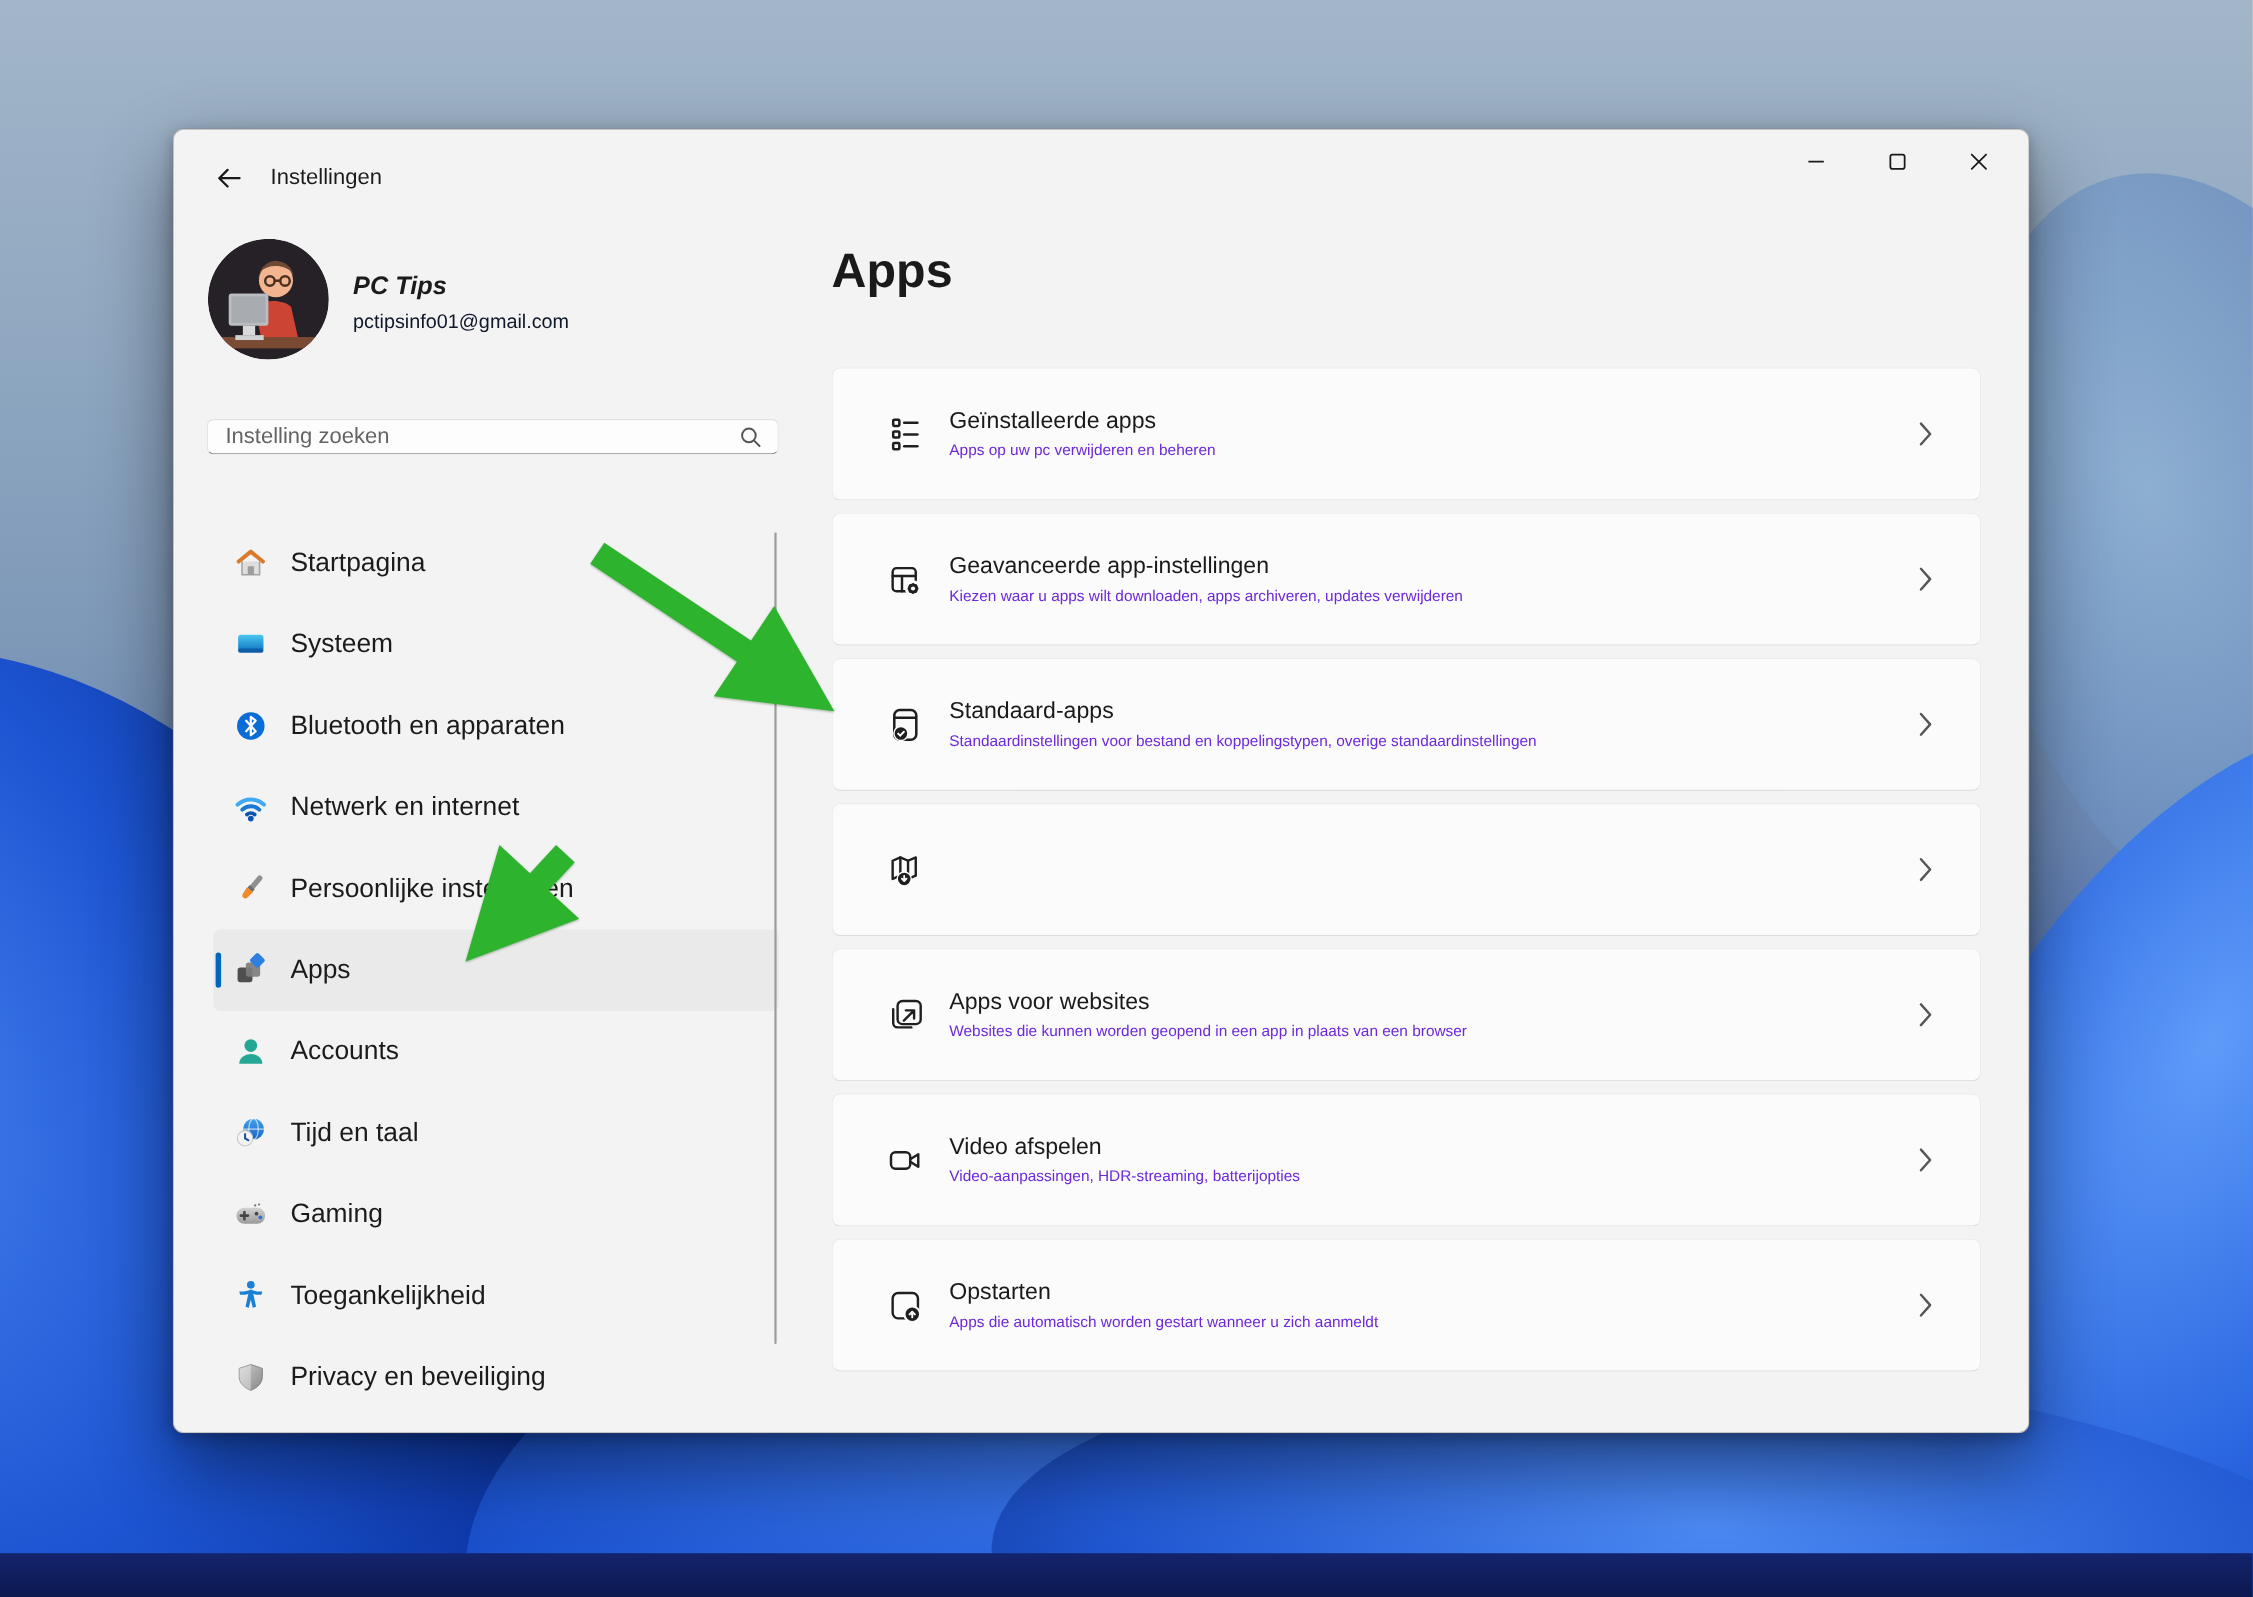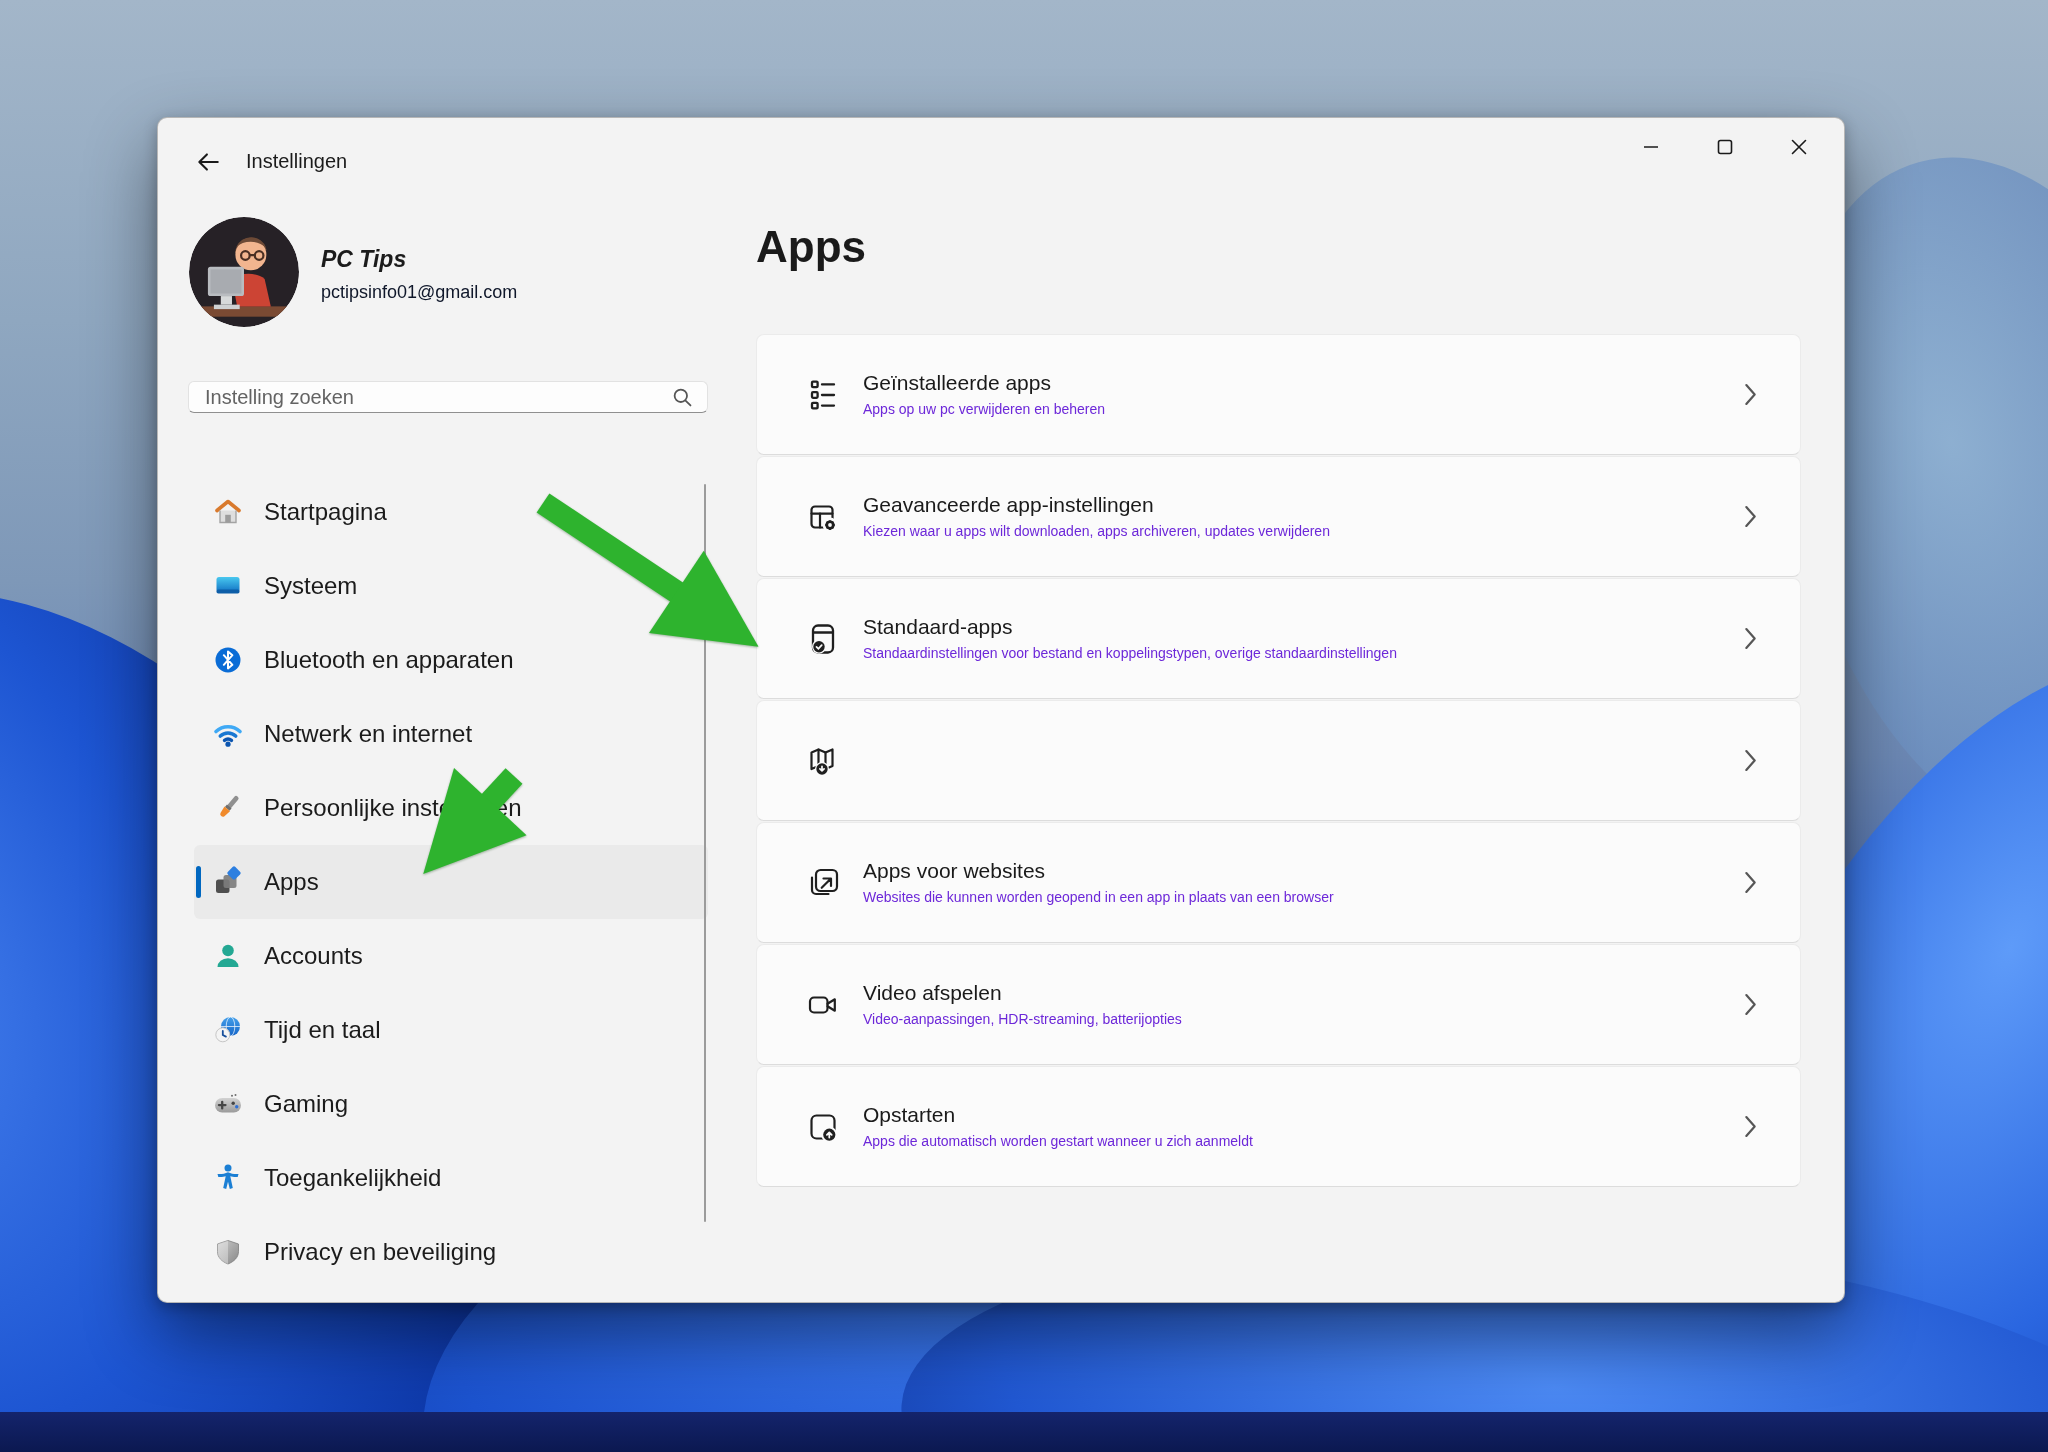--- a/index.html
+++ b/index.html
@@ -64,21 +64,21 @@
   .nav-item .nav-icon{width:32px;height:32px;margin-left:18px;flex:0 0 32px;display:flex;}
   .nav-item .nav-label{margin-left:20px;font-size:24px;color:#1b1b1b;white-space:nowrap;}
   .nav-item.active{background:#eaeaea;}
   .nav-item.active::before{
     content:"";position:absolute;left:2px;top:21px;width:5px;height:32px;border-radius:3px;background:#0067c0;
   }
   .side-scrollbar{position:absolute;left:546px;top:366px;width:2px;height:738px;background:#9b9b9b;border-radius:1px;}
 
   
   .main-title{position:absolute;left:598px;top:104px;font-size:44px;font-weight:600;color:#1a1a1a;}
-  .cards{position:absolute;left:598px;top:216px;width:1045px;display:flex;flex-direction:column;gap:1px;}
+  .cards{position:absolute;left:598px;top:216px;width:1045px;display:flex;flex-direction:column;gap:11px;}
   .card{
     background:#fbfbfb;border:1px solid #ebebeb;border-bottom-color:#dcdcdc;border-radius:8px;
     min-height:121px;box-sizing:border-box;display:flex;align-items:center;cursor:pointer;
     padding:22px 0;
   }
   .card-icon{width:36px;height:36px;margin-left:48px;flex:0 0 36px;display:flex;}
   .card-text{margin-left:22px;display:flex;flex-direction:column;gap:5px;}
   .card-title{font-size:21px;color:#1a1a1a;}
   .card-sub{font-size:14px;color:#6d28d9;line-height:1.35;max-width:880px;}
   .cards .card:nth-child(3) .card-sub{max-width:690px;}

